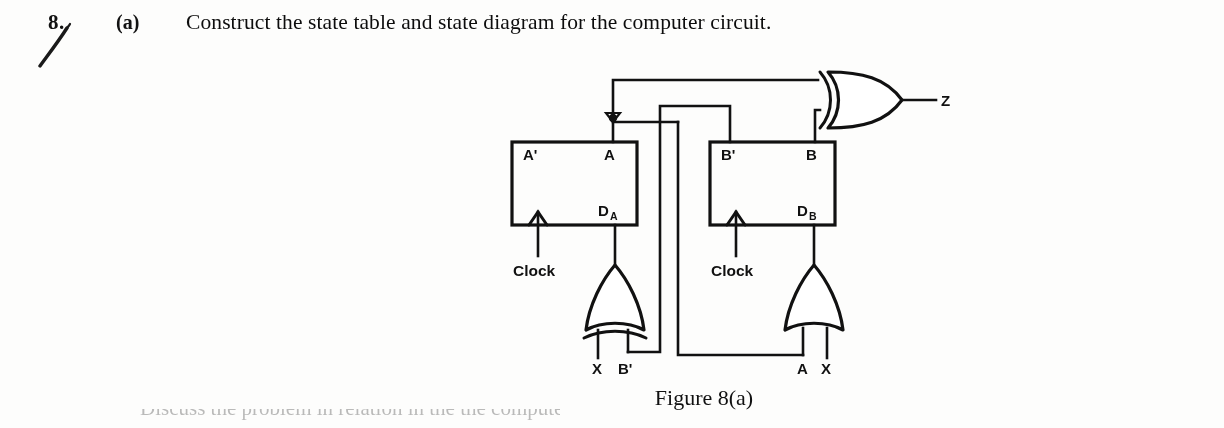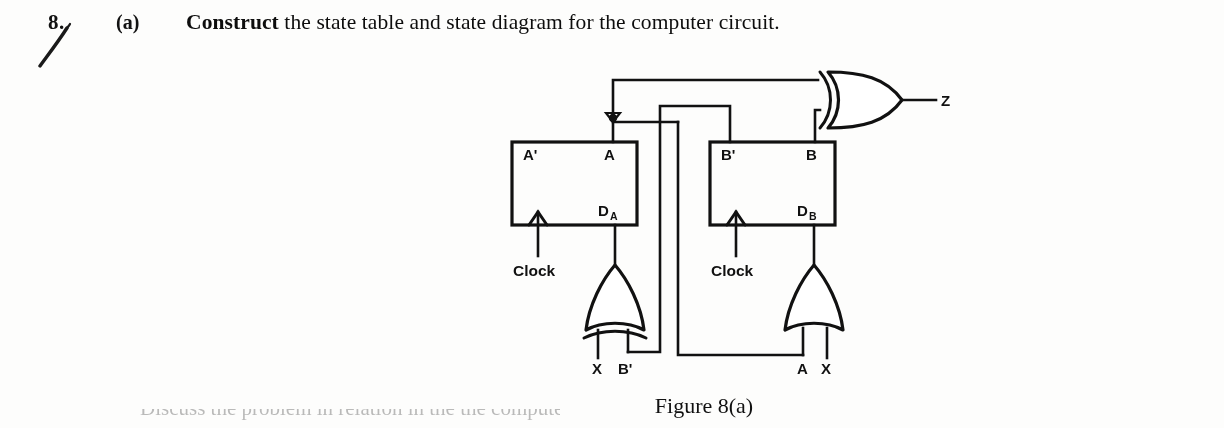--- a/index.html
+++ b/index.html
@@ -47,33 +47,32 @@
   #qtext {
     position: absolute;
     left: 186px;
     top: 10px;
     font-family: "Liberation Serif", serif;
     font-size: 21.5px;
     color: #0d0d0d;
     white-space: nowrap;
     letter-spacing: 0.1px;
   }
-  #qtext .bold { font-weight: bold; text-align: right; }
+  #qtext .bold { font-weight: normal; text-align: right; }
 
   
   #figcaption {
     position: absolute;
     left: 0;
     top: 385px;
     width: 1224px;
     text-align: center;
     font-family: "Liberation Serif", serif;
     font-size: 22px;
     color: #111111;
-    margin-top: 8px;
   }
   #figcaption .inner {
     position: relative;
     left: 92px;
   }
 
   
   #bottom-faint {
     position: absolute;
     left: 140px;

